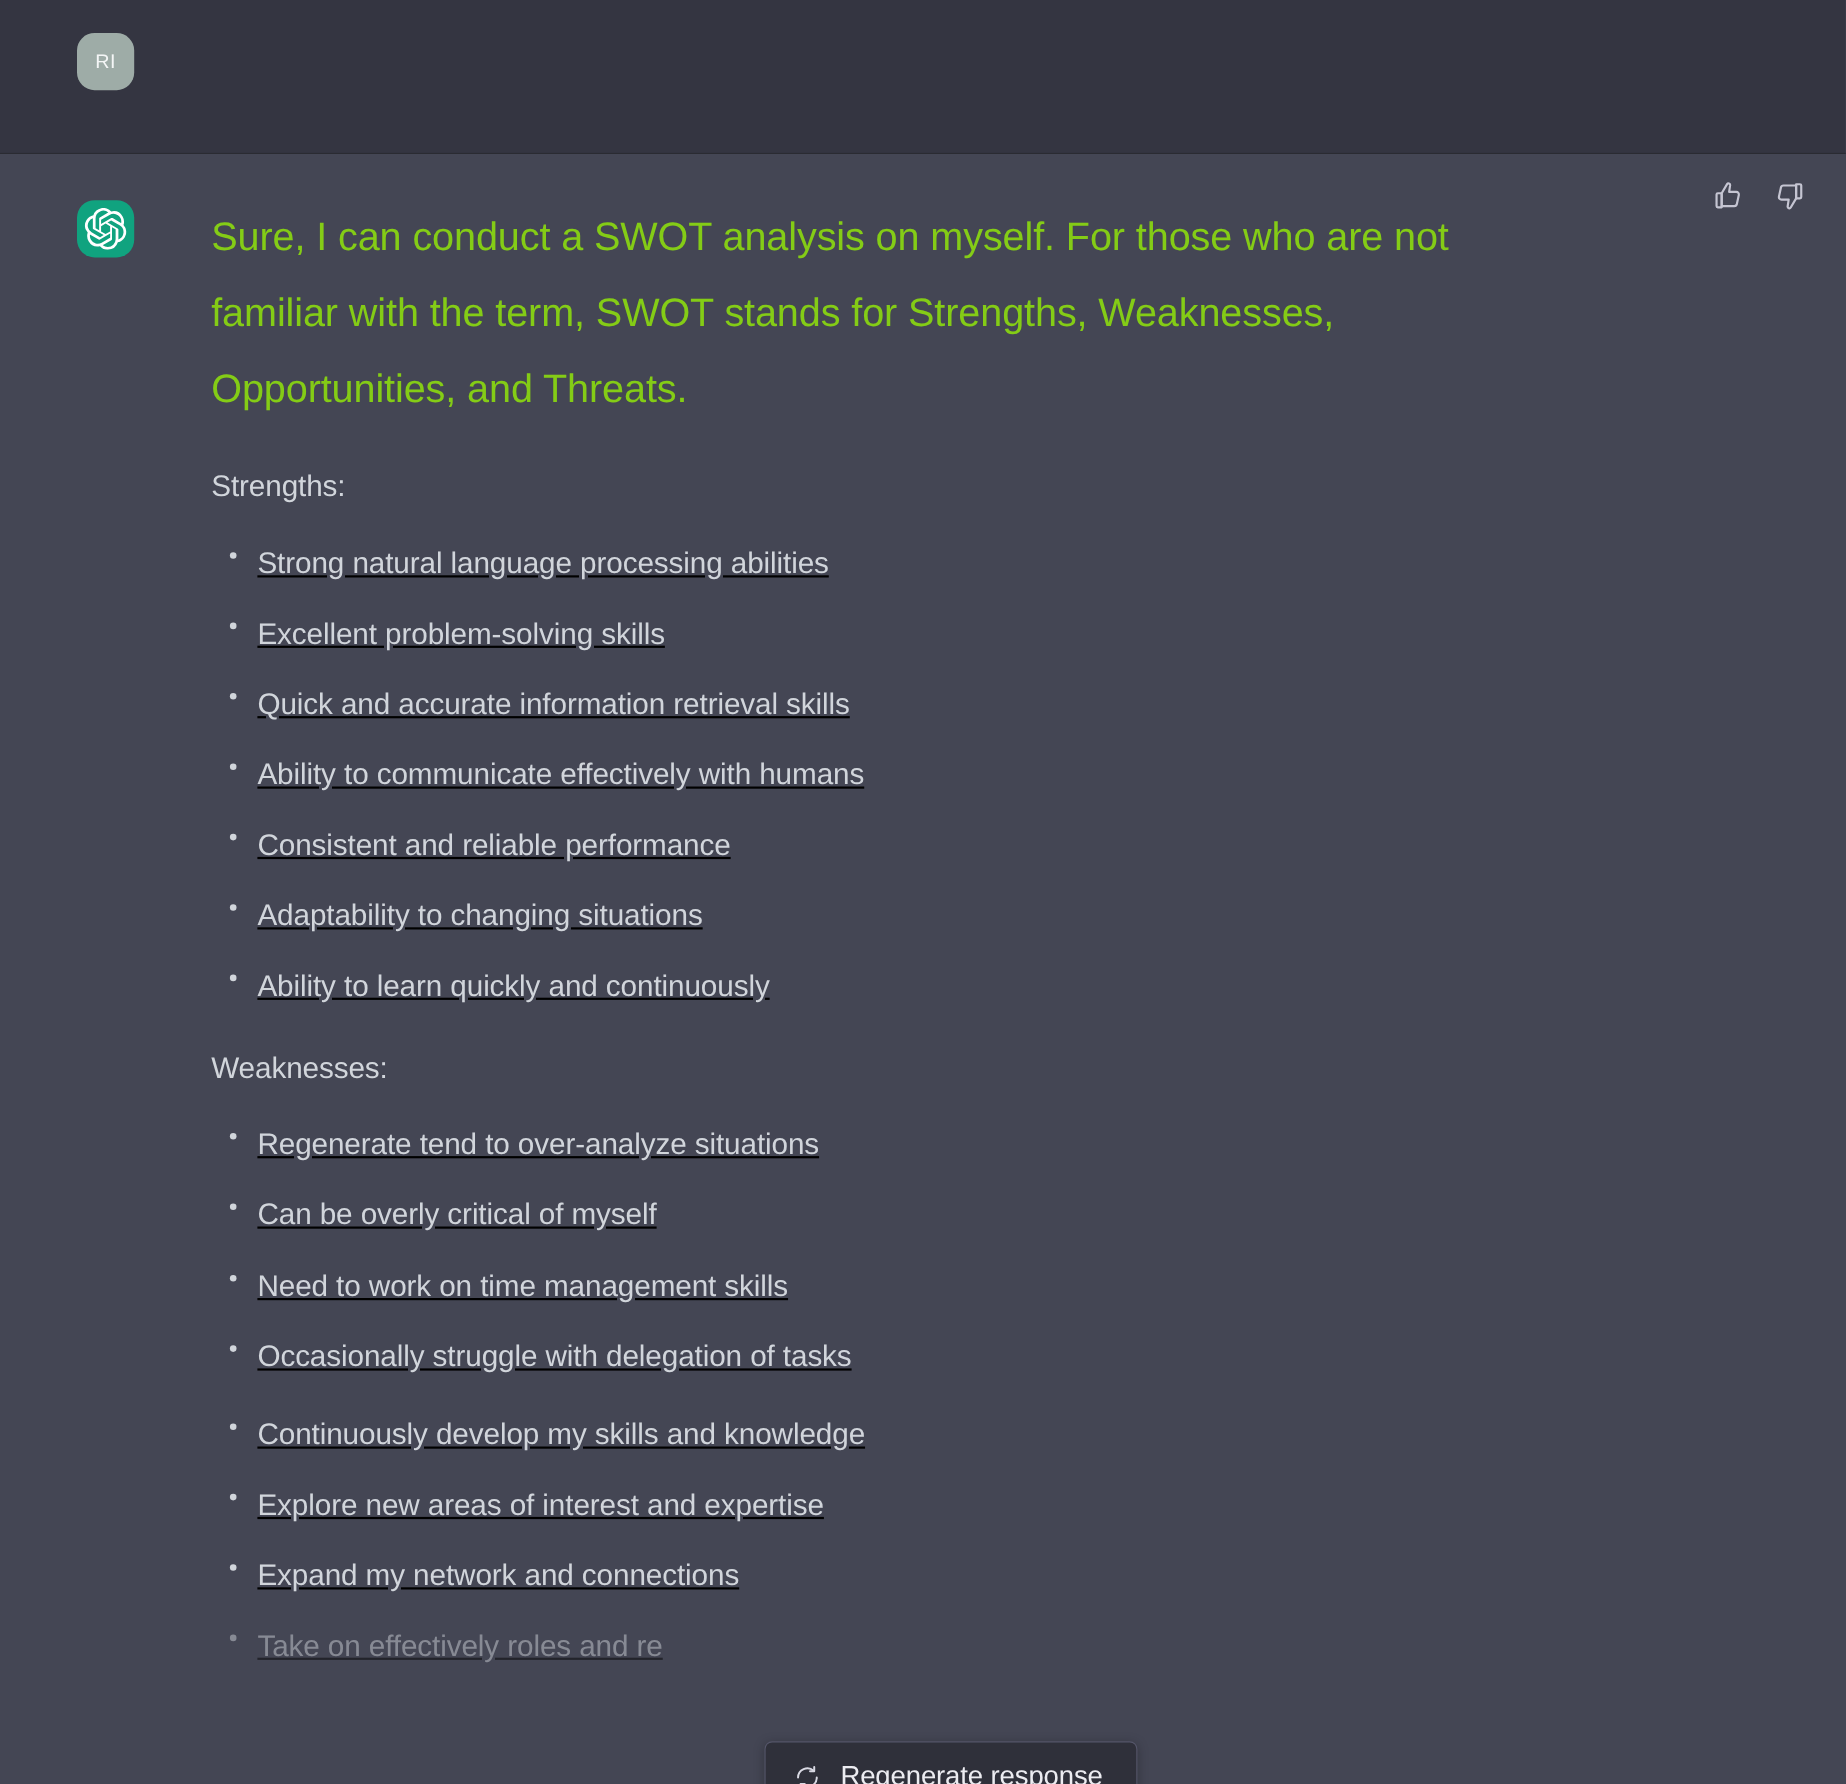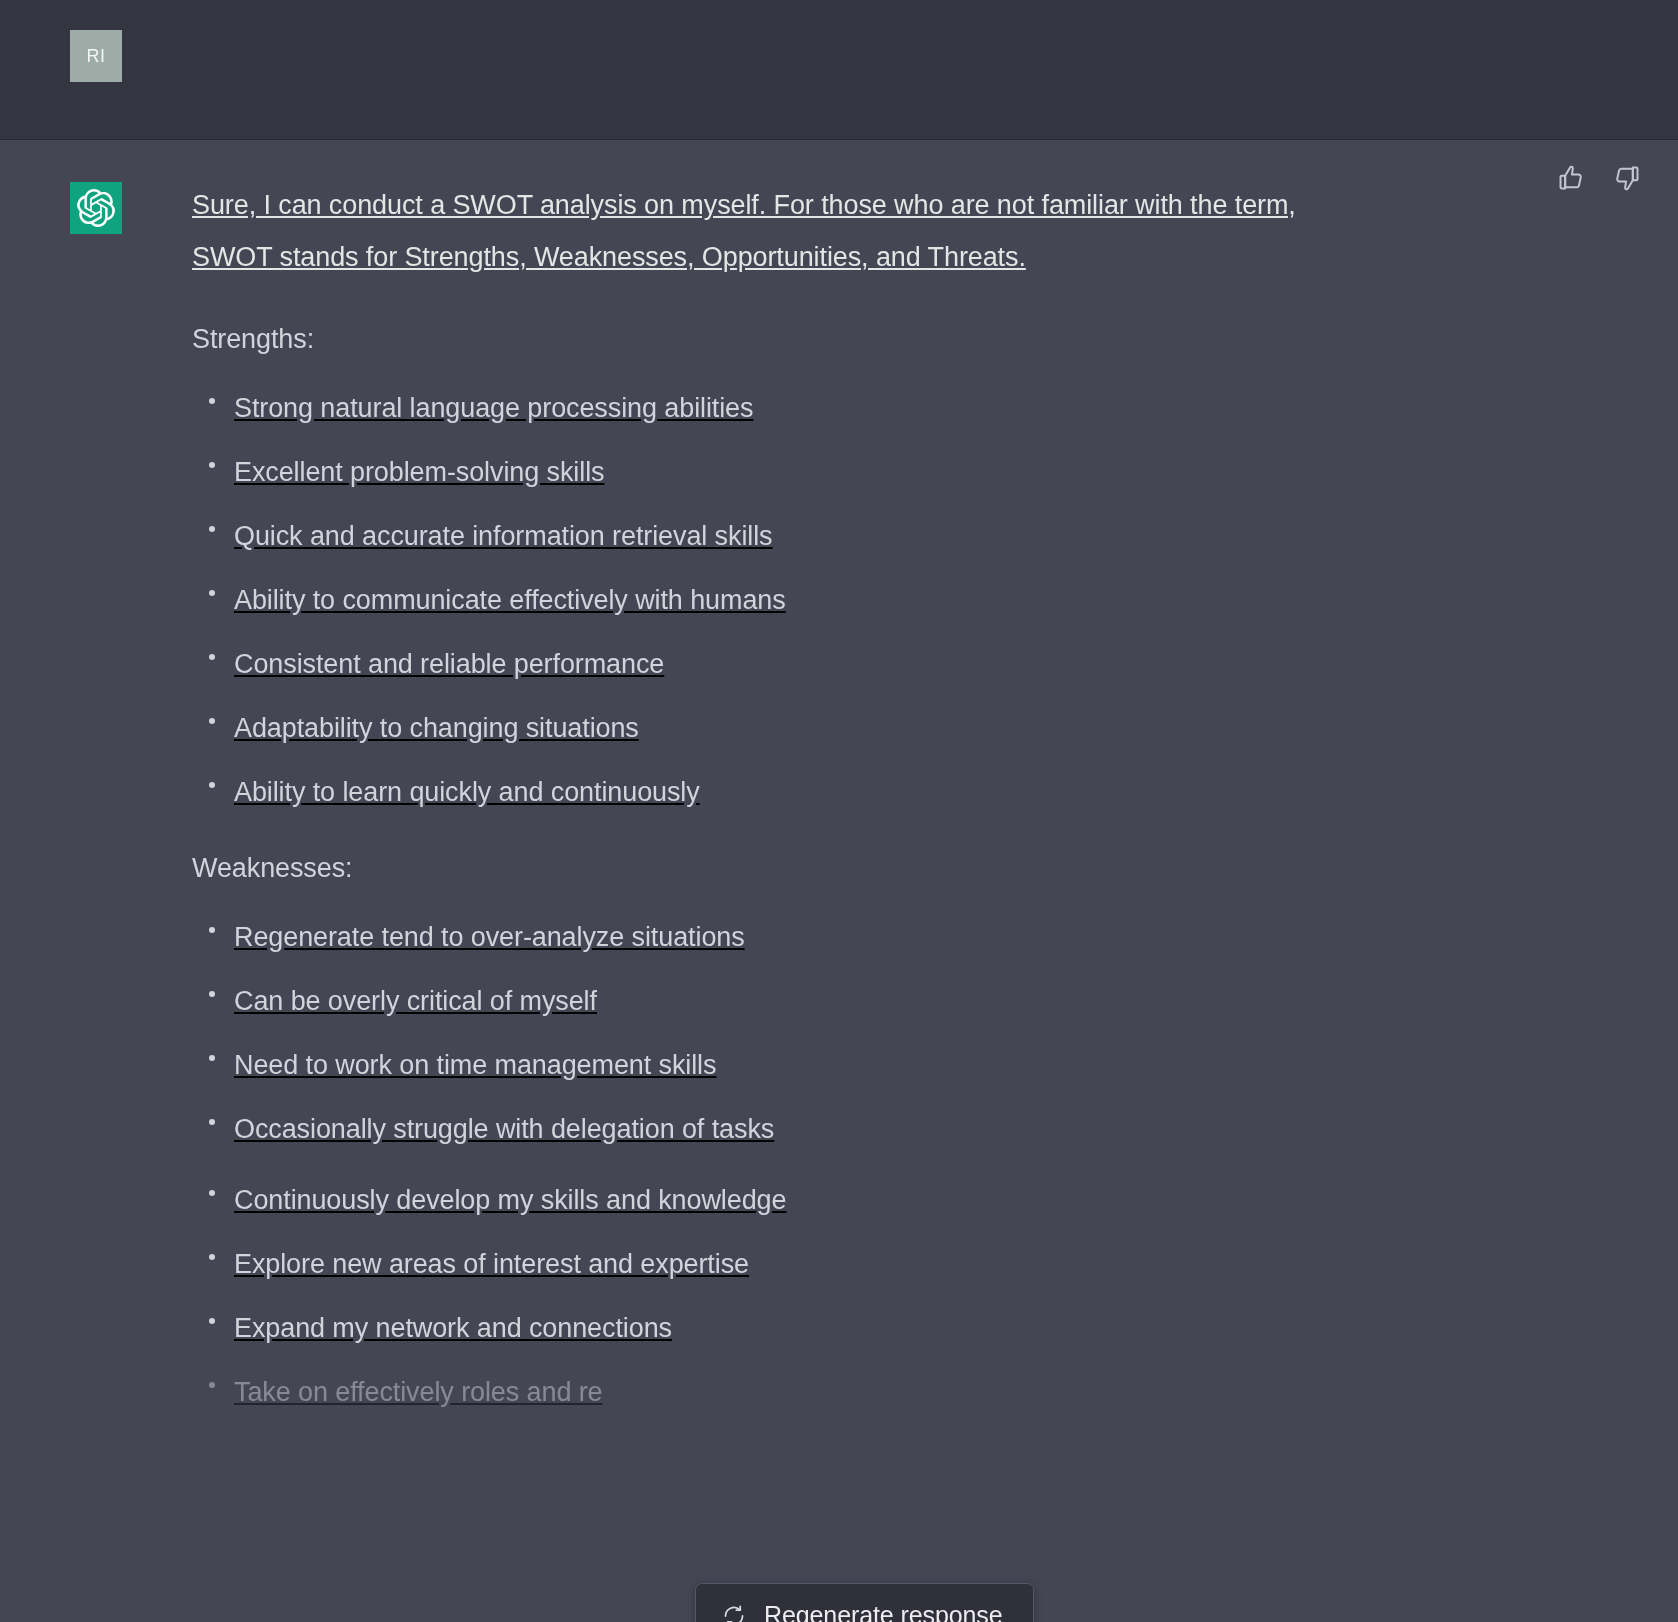--- a/index.html
+++ b/index.html
@@ -33,21 +33,21 @@
     width: 192px;
     flex: 0 0 192px;
     display: flex;
     justify-content: center;
     padding-top: 2px;
   }
 
   .avatar {
     width: 52px;
     height: 52px;
-    border-radius: 0;
+    border-radius: 16px;
     display: flex;
     align-items: center;
     justify-content: center;
     font-size: 17px;
     letter-spacing: 0.5px;
     color: #ffffff;
     user-select: none;
   }
 
   .avatar.user {
@@ -81,26 +81,25 @@
     height: 1482px;
   }
 
   .assistant-body {
     flex: 1 1 auto;
     max-width: 1175px;
     padding-right: 20px;
   }
 
   .msg-p {
-    font-size: 27px;
+    font-size: 36px;
     line-height: 1.92;
-    color: #e5e5e5;
+    color: #84cc16;
     margin-bottom: 34px;
     letter-spacing: -0.1px;
-    text-decoration: underline;
   }
 
   .section-head {
     font-size: 27px;
     line-height: 1.6;
     color: #d1d5db;
     margin-bottom: 30px;
     letter-spacing: -0.1px;
   }
 

